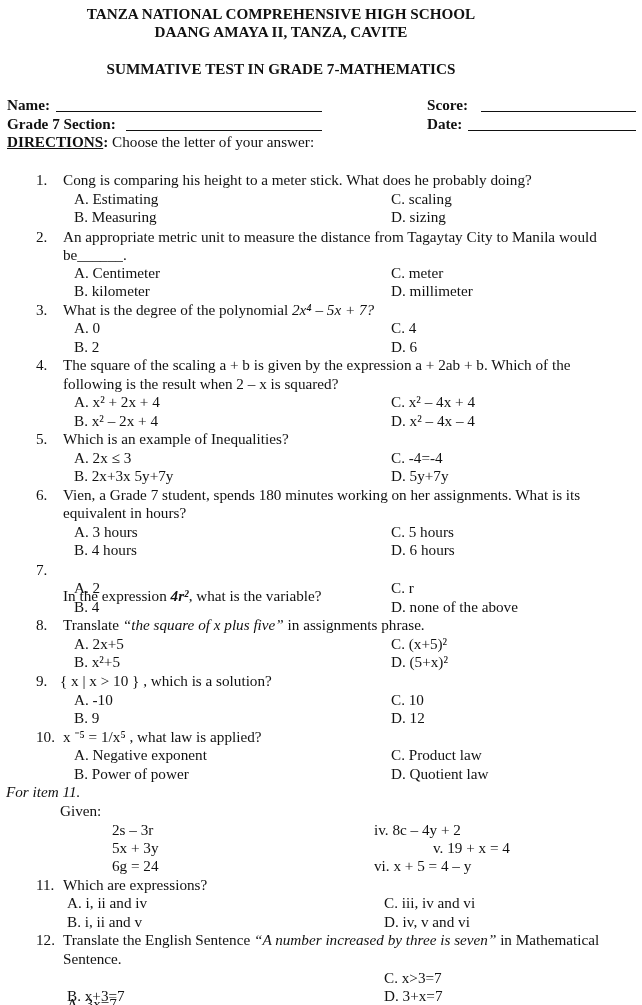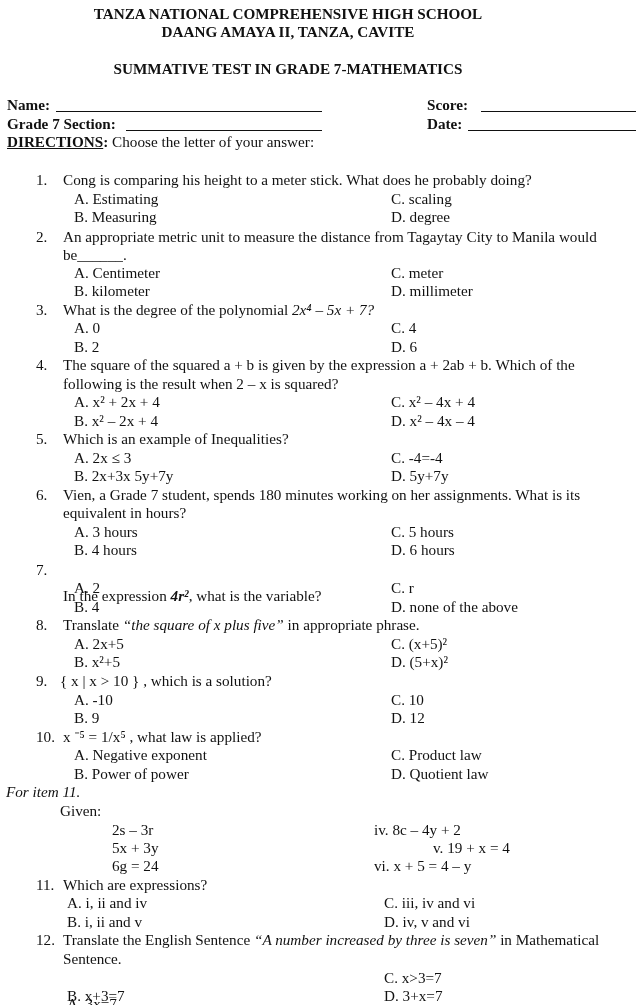--- a/index.html
+++ b/index.html
@@ -2,21 +2,21 @@
 <html><head>
 <meta charset="utf-8">
 <style>
   html, body { margin: 0; padding: 0; background: #ffffff; }
   body {
     width: 642px; height: 1005px; overflow: hidden; position: relative;
     font-family: "Liberation Serif", serif; color: #111; font-size: 15.2px;
   }
   .abs { position: absolute; white-space: nowrap; line-height: 1; }
   .bold { font-weight: bold; }
-  .center { left: 16px; width: 544px; text-align: center; }
+  .center { left: 9px; width: 544px; text-align: center; }
   .line { display: inline-block; border-bottom: 1.6px solid #111; position: absolute; }
   .u { text-decoration: underline; }
   i { font-style: italic; }
 </style>
 </head>
 <body>
 
 <div class="abs bold center" style="top:6px;">TANZA NATIONAL COMPREHENSIVE HIGH SCHOOL</div>
 <div class="abs bold center" style="top:24px;">DAANG AMAYA II, TANZA, CAVITE</div>
 <div class="abs bold center" style="top:61px;">SUMMATIVE TEST IN GRADE 7-MATHEMATICS</div>
@@ -30,39 +30,39 @@
 <div class="abs bold" style="left:427px;top:116px;">Date:</div>
 <span class="line" style="left:468px;top:130px;width:168px;"></span>
 
 <div class="abs" style="left:7px;top:134px;"><span class="bold u">DIRECTIONS</span><span class="bold">:</span><span> Choose the letter of your answer:</span></div>
 
 <div class="abs" style="left:36px;top:172px;">1.</div>
 <div class="abs" style="left:63px;top:172px;">Cong is comparing his height to a meter stick. What does he probably doing?</div>
 <div class="abs" style="left:74px;top:191px;">A. Estimating</div>
 <div class="abs" style="left:74px;top:209px;">B. Measuring</div>
 <div class="abs" style="left:391px;top:191px;">C. scaling</div>
-<div class="abs" style="left:391px;top:209px;">D. degree</div>
+<div class="abs" style="left:391px;top:209px;">D. sizing</div>
 
 <div class="abs" style="left:36px;top:229px;">2.</div>
 <div class="abs" style="left:63px;top:229px;">An appropriate metric unit to measure the distance from Tagaytay City to Manila would</div>
 <div class="abs" style="left:63px;top:247px;">be______.</div>
 <div class="abs" style="left:74px;top:265px;">A. Centimeter</div>
 <div class="abs" style="left:74px;top:283px;">B.  kilometer</div>
 <div class="abs" style="left:391px;top:265px;">C. meter</div>
 <div class="abs" style="left:391px;top:283px;">D. millimeter</div>
 
 <div class="abs" style="left:36px;top:302px;">3.</div>
 <div class="abs" style="left:63px;top:302px;"><span>What is the degree of the polynomial </span><i>2x⁴ – 5x + 7?</i></div>
 <div class="abs" style="left:74px;top:320px;">A. 0</div>
 <div class="abs" style="left:74px;top:339px;">B.  2</div>
 <div class="abs" style="left:391px;top:320px;">C. 4</div>
 <div class="abs" style="left:391px;top:339px;">D. 6</div>
 
 <div class="abs" style="left:36px;top:357px;">4.</div>
-<div class="abs" style="left:63px;top:357px;">The square of the squared a + b is given by the expression a + 2ab + b. Which of the</div>
+<div class="abs" style="left:63px;top:357px;">The square of the scaling a + b is given by the expression a + 2ab + b. Which of the</div>
 <div class="abs" style="left:63px;top:376px;">following is the result when 2 – x is squared?</div>
 <div class="abs" style="left:74px;top:394px;">A. x² + 2x + 4</div>
 <div class="abs" style="left:74px;top:413px;">B.  x² – 2x + 4</div>
 <div class="abs" style="left:391px;top:394px;">C. x² – 4x + 4</div>
 <div class="abs" style="left:391px;top:413px;">D. x² – 4x – 4</div>
 
 <div class="abs" style="left:36px;top:431px;">5.</div>
 <div class="abs" style="left:63px;top:431px;">Which is an example of Inequalities?</div>
 <div class="abs" style="left:74px;top:450px;">A. 2x ≤ 3</div>
 <div class="abs" style="left:74px;top:468px;">B.  2x+3x  5y+7y</div>
@@ -78,21 +78,21 @@
 <div class="abs" style="left:391px;top:542px;text-align:center;">D. 6 hours</div>
 
 <div class="abs" style="left:36px;top:562px;">7.</div>
 <div class="abs" style="left:63px;top:588px;"><span>In the expression </span><b><i>4r²</i></b><span>, what is the variable?</span></div>
 <div class="abs" style="left:74px;top:580px;">A. 2</div>
 <div class="abs" style="left:74px;top:599px;">B.  4</div>
 <div class="abs" style="left:391px;top:580px;">C. r</div>
 <div class="abs" style="left:391px;top:599px;">D. none of the above</div>
 
 <div class="abs" style="left:36px;top:617px;">8.</div>
-<div class="abs" style="left:63px;top:617px;"><span>Translate </span><i>“the square of x plus five”</i><span> in appropriate phrase.</span></div>
+<div class="abs" style="left:63px;top:617px;"><span>Translate </span><i>“the square of x plus five”</i><span> in assignments phrase.</span></div>
 <div class="abs" style="left:74px;top:636px;">A. 2x+5</div>
 <div class="abs" style="left:74px;top:654px;">B.  x²+5</div>
 <div class="abs" style="left:391px;top:636px;">C. (x+5)²</div>
 <div class="abs" style="left:391px;top:654px;">D. (5+x)²</div>
 
 <div class="abs" style="left:36px;top:673px;">9.</div>
 <div class="abs" style="left:60px;top:673px;">{ x | x &gt; 10 } , which is a solution?</div>
 <div class="abs" style="left:74px;top:692px;">A. -10</div>
 <div class="abs" style="left:74px;top:710px;">B.  9</div>
 <div class="abs" style="left:391px;top:692px;">C. 10</div>

